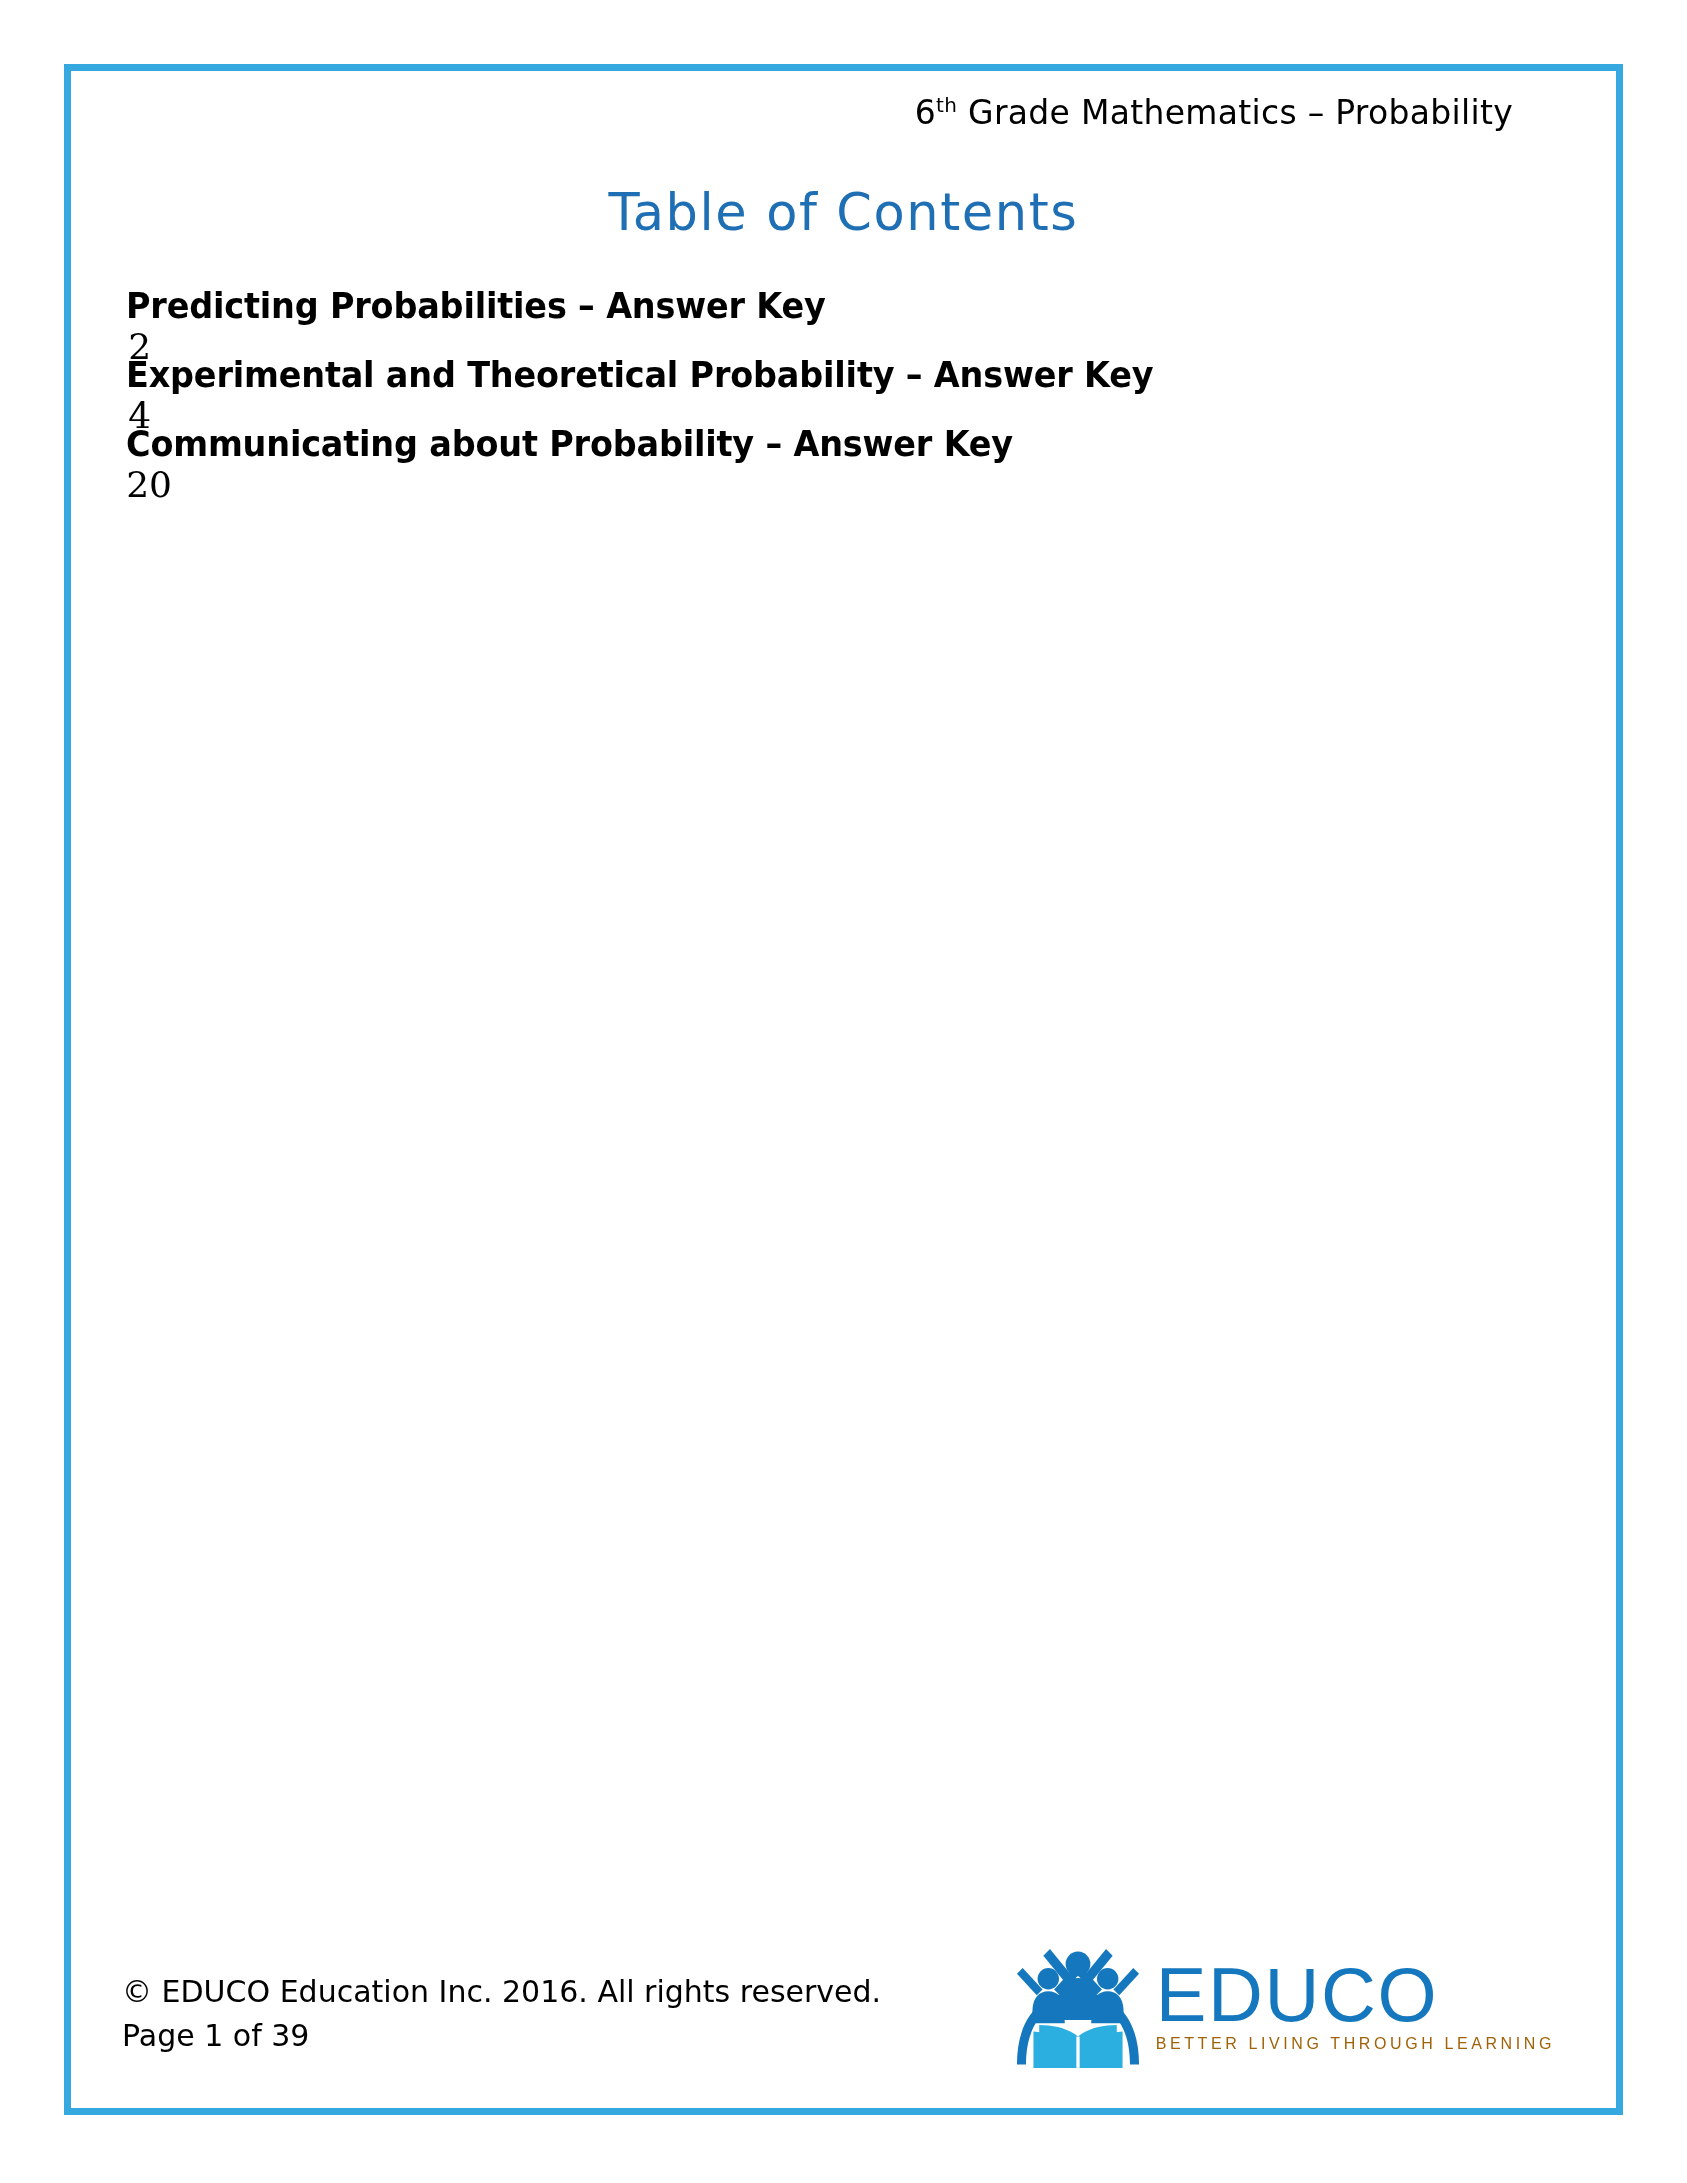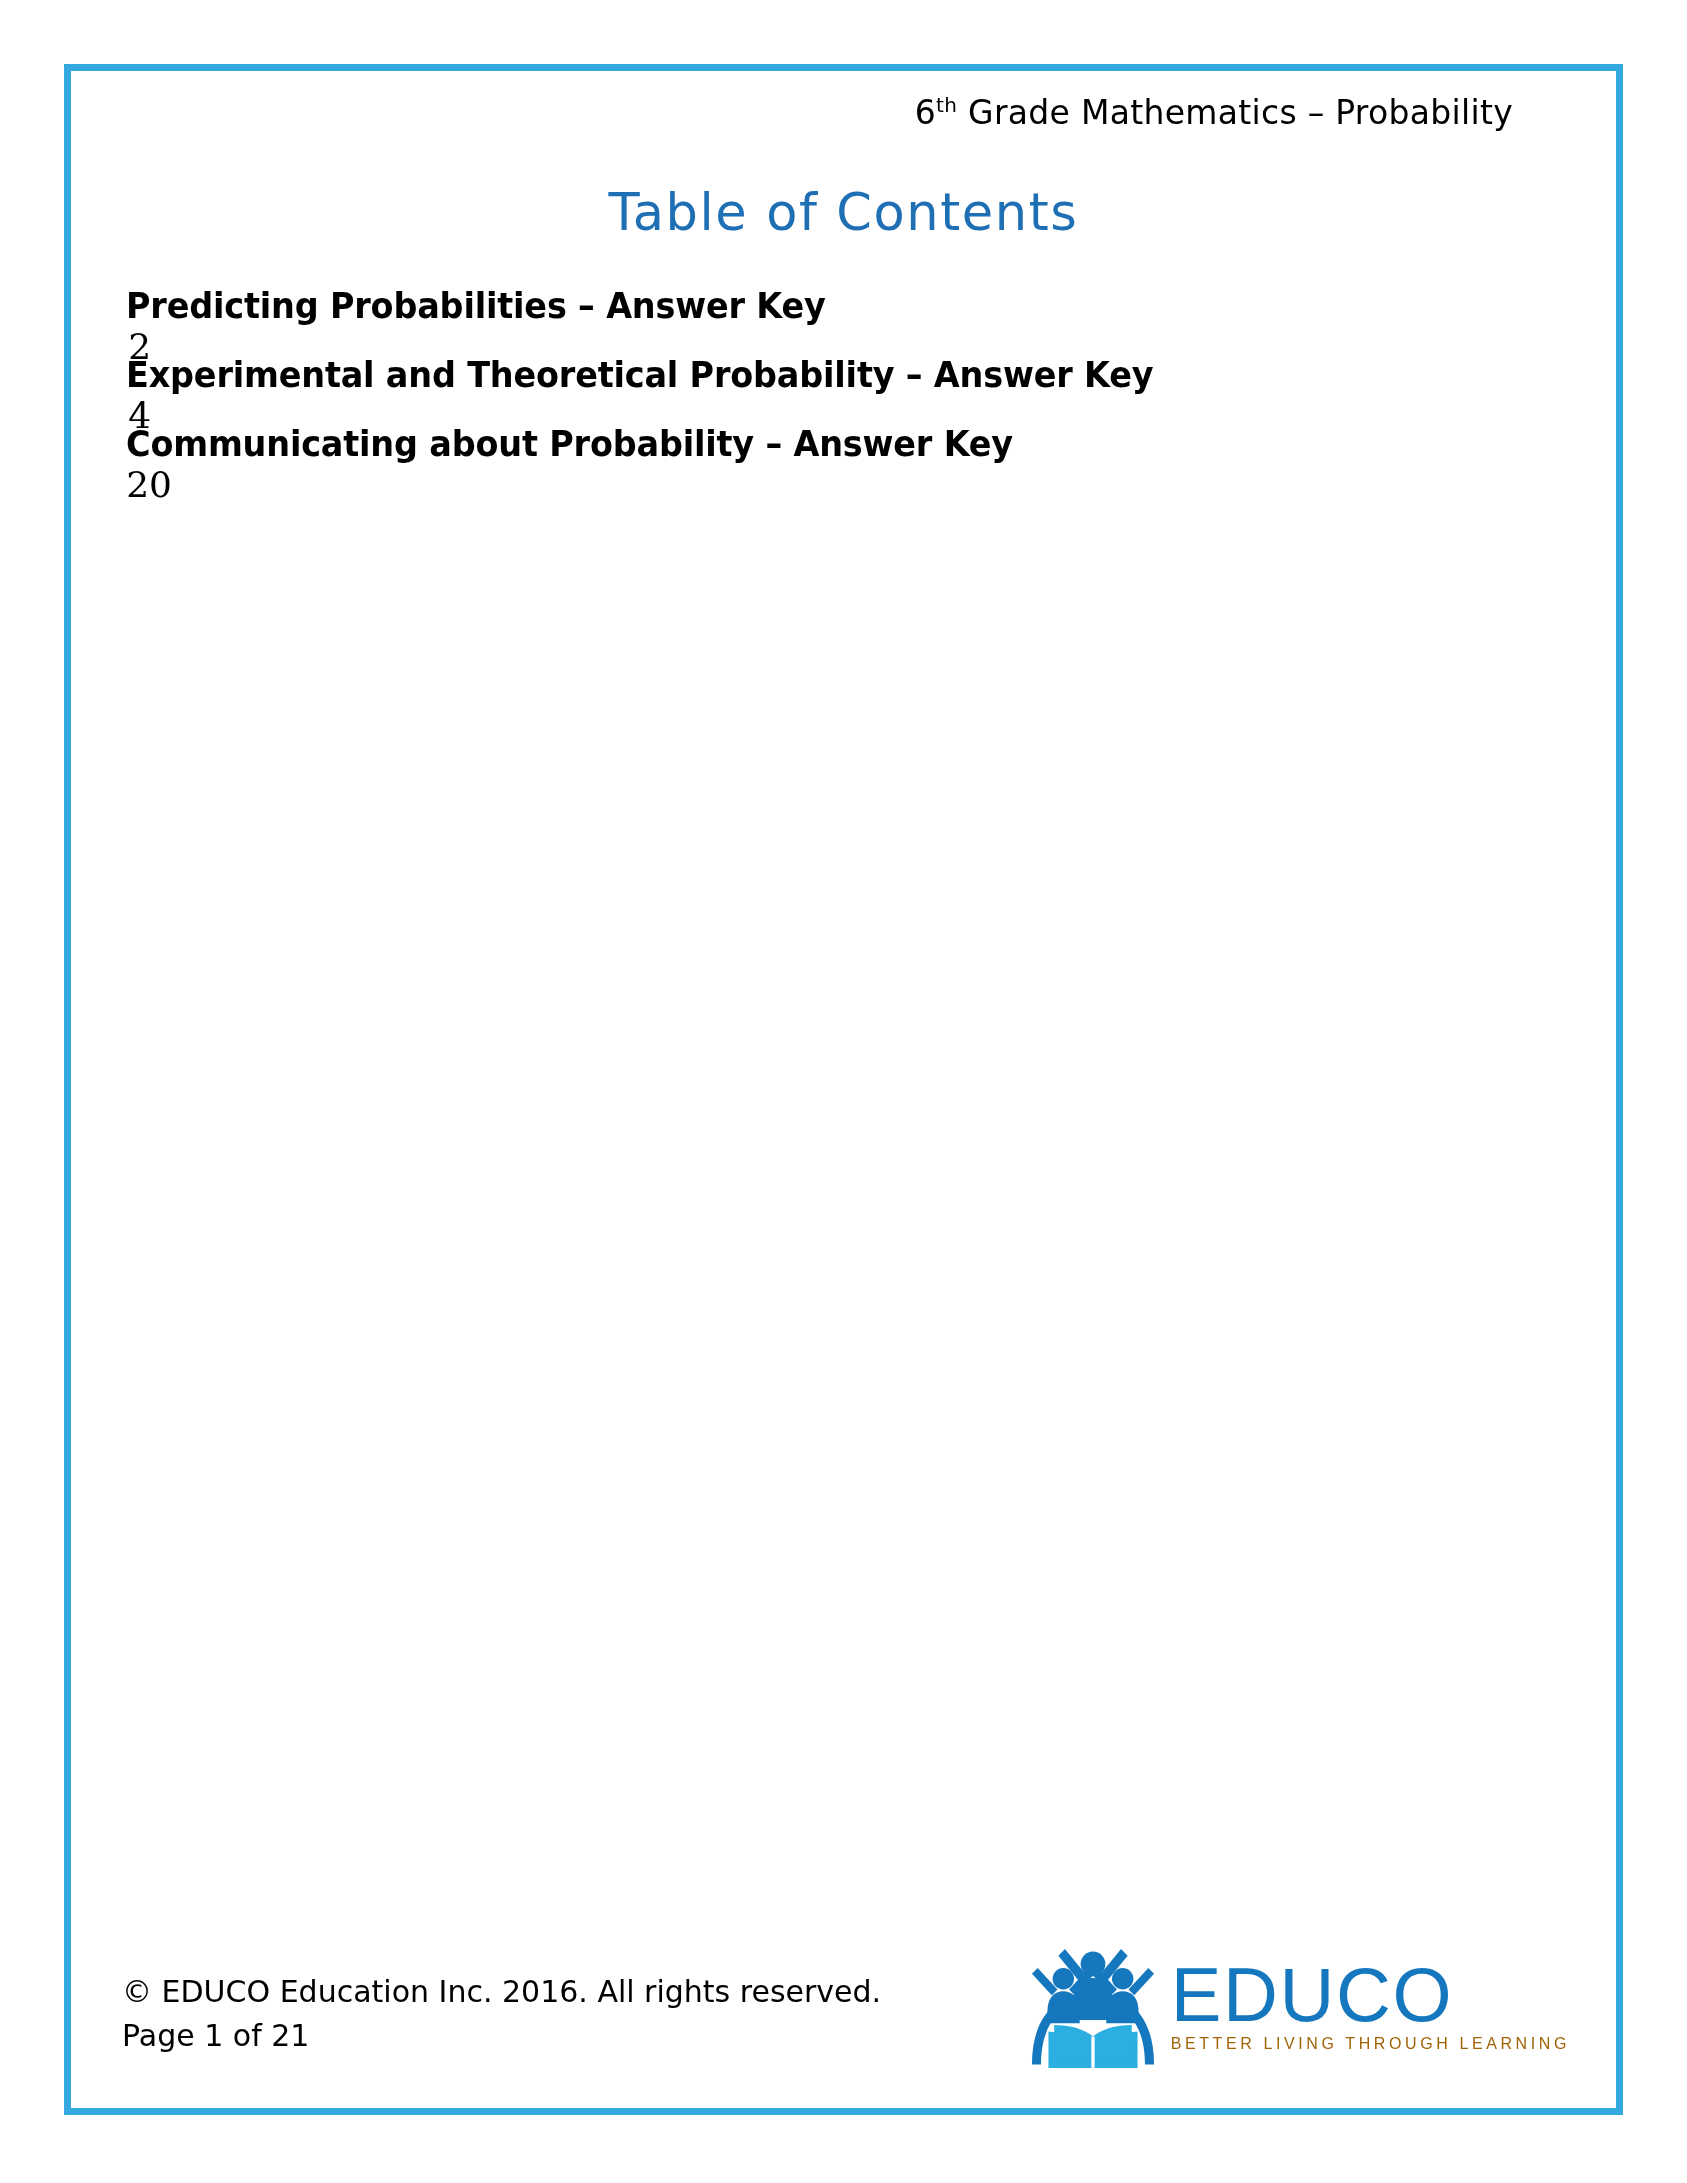--- a/index.html
+++ b/index.html
@@ -135,21 +135,21 @@
     font-size: 30px;
     color: #000000;
     line-height: 1.45;
   }
   .footer-line {
     display: block;
     white-space: nowrap;
   }
   .logo {
     position: absolute;
-    right: 4px;
+    right: 19px;
     bottom: 6.6px;
     display: flex;
     align-items: center;
     height: 124px;
   }
   .logo-mark {
     width: 132px;
     height: 124px;
     flex: 0 0 auto;
   }
@@ -209,21 +209,21 @@
         <span class="toc-dots"></span>
         <span class="toc-page">20</span>
       </div>
 
     </div>
 
     <div class="footer">
 
       <div class="footer-text">
         <span class="footer-line">© EDUCO Education Inc. 2016. All rights reserved.</span>
-        <span class="footer-line">Page 1 of 21</span>
+        <span class="footer-line">Page 1 of 39</span>
       </div>
 
       <div class="logo">
 
         <svg class="logo-mark" viewBox="0 0 160 150" aria-hidden="true">
 
           <path d="M6 146 C6 86 38 58 80 58 C122 58 154 86 154 146 L143 146 C143 93 116 69 80 69 C44 69 17 93 17 146 Z" fill="#1578be"></path>
 
           <circle cx="44" cy="42" r="13" fill="#1578be"></circle>
           <path d="M44 57 C33 57 26 65 25 77 L24 96 L64 96 L63 77 C62 65 55 57 44 57 Z" fill="#1578be"></path>

